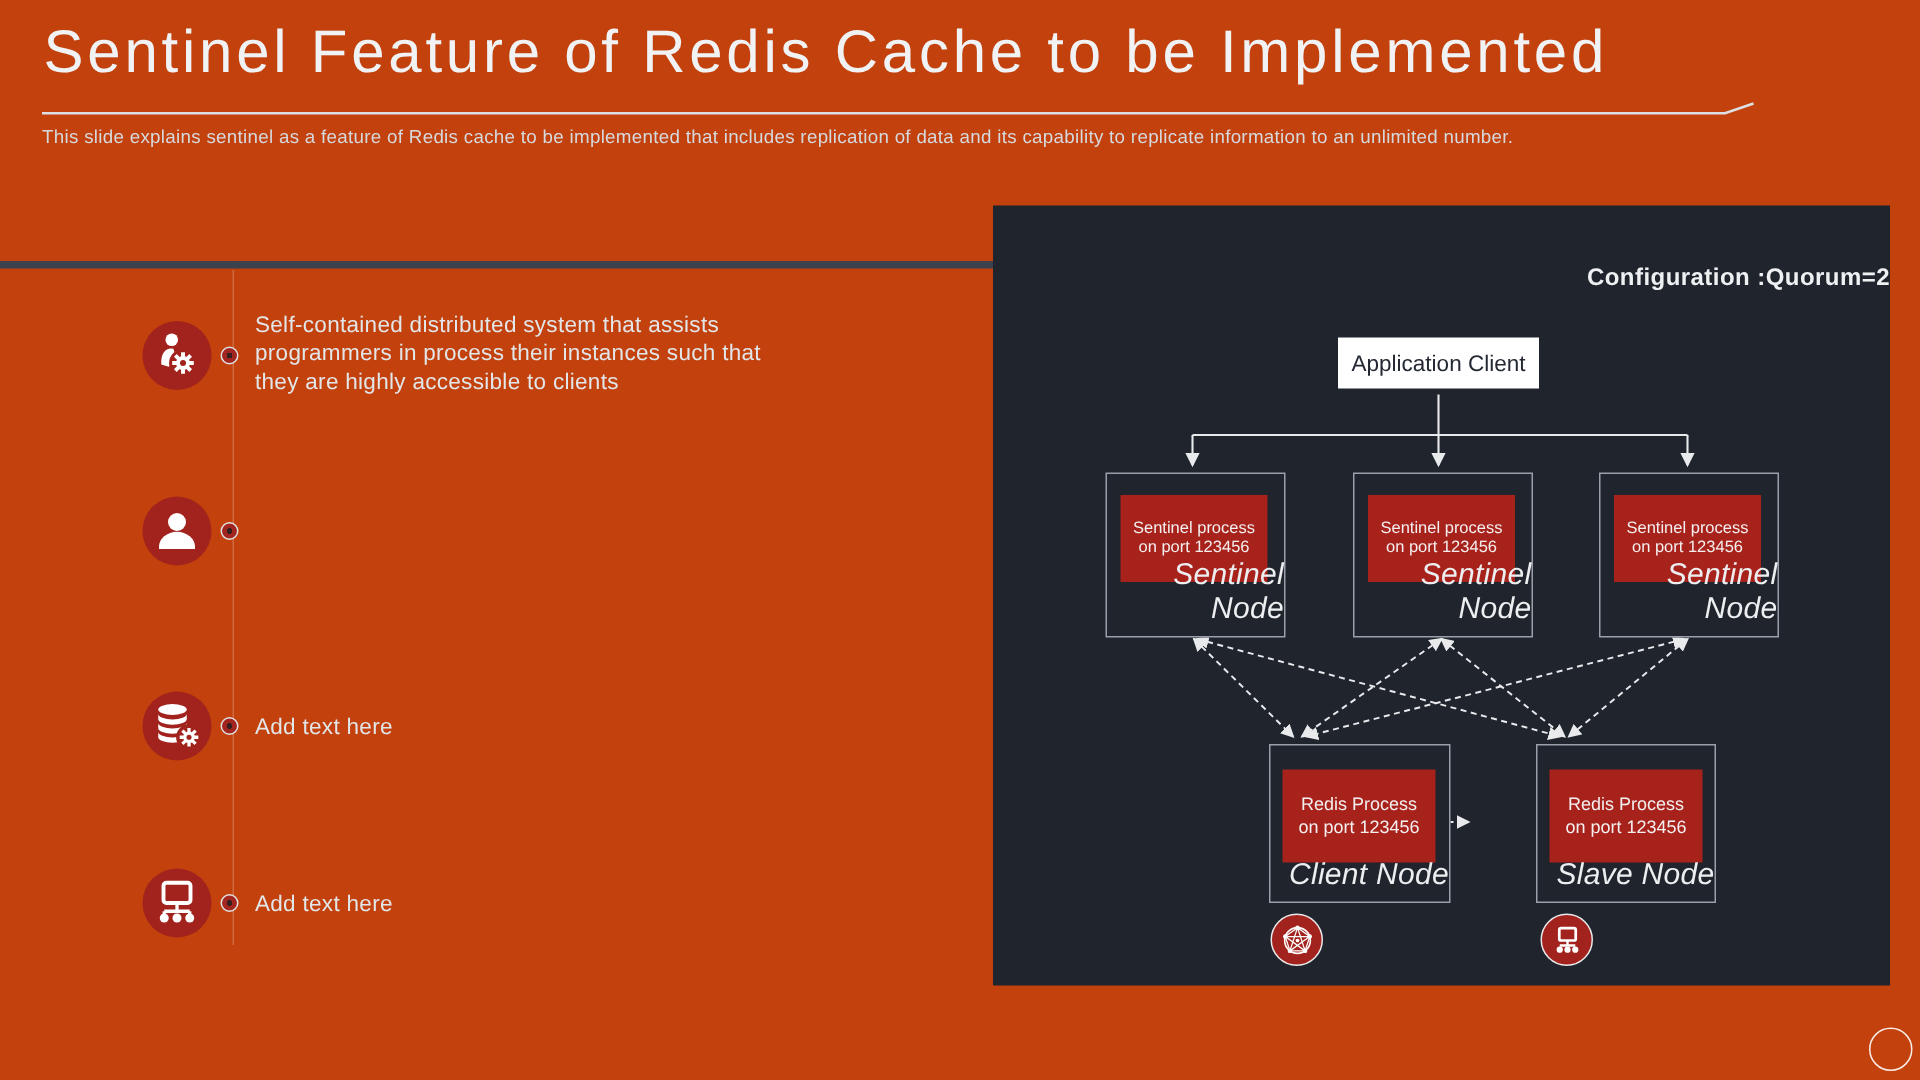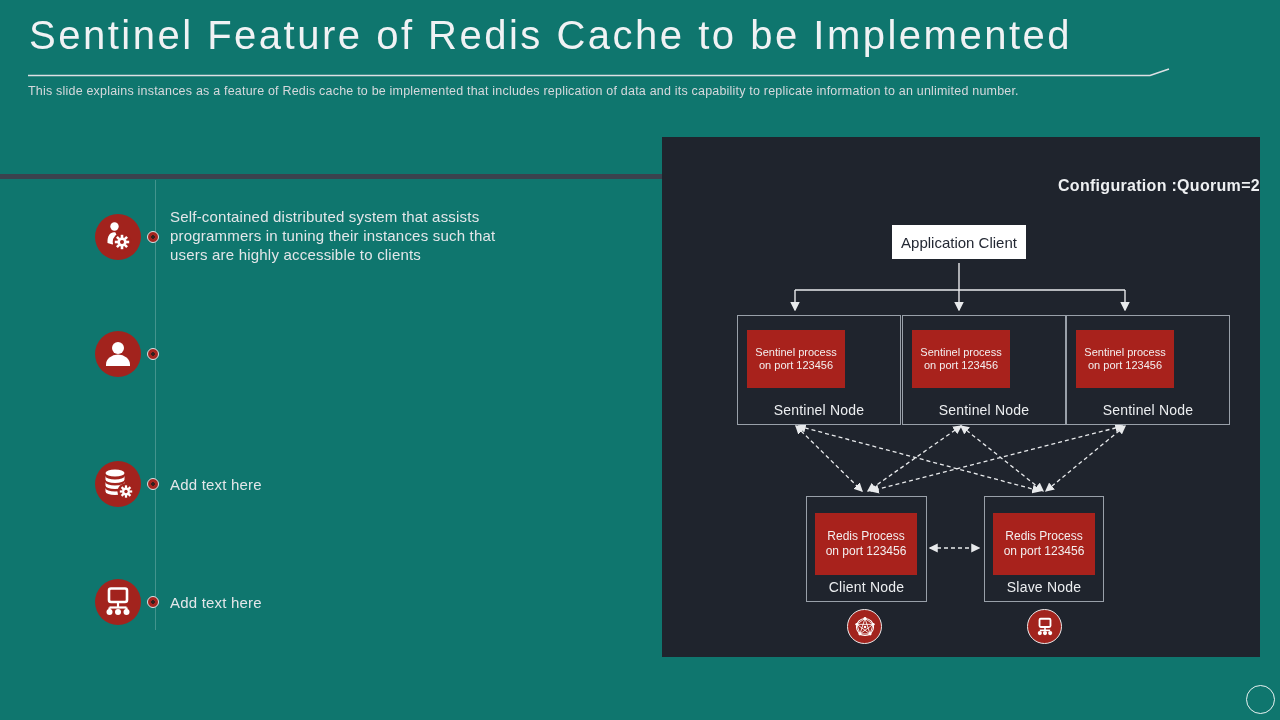--- a/index.html
+++ b/index.html
@@ -1,18 +1,18 @@
 <!DOCTYPE html>
 <html><head>
 <meta charset="utf-8">
 <style>
   html,body{margin:0;padding:0;background:#10141b;}
   .slide{
     position:relative;width:1280px;height:720px;overflow:hidden;
-    background:#0f766e;
+    background:#c2410c;
     font-family:"Liberation Sans", sans-serif;
     color:#e6e8eb;
   }
   
   .title{
     position:absolute;left:29px;top:13px;width:1180px;
     font-size:40px;font-weight:400;letter-spacing:2.5px;color:#f0f2f4;
     white-space:nowrap;
   }
   .title-underline{position:absolute;left:0;top:0;}
@@ -46,27 +46,27 @@
   .app-client{
     position:absolute;left:230px;top:88px;width:134px;height:34px;background:#ffffff;
     display:flex;align-items:center;justify-content:center;
     font-size:15px;color:#232833;
   }
   .node{position:absolute;border:1px solid #99a0a9;background:#1f242d;}
   .node .process{
     position:absolute;background:#a8221c;color:#f3efef;text-align:center;
     display:flex;align-items:center;justify-content:center;
   }
-  .sentinel{top:178px;width:118px;height:108px;padding-left:44px;}
+  .sentinel{top:178px;width:118px;height:108px;}
   .sentinel .process{left:9px;top:14px;width:98px;height:58px;font-size:11px;line-height:13.5px;padding:0 4px;box-sizing:border-box;}
-  .redis-node{top:359px;height:104px;}
+  .redis-node{top:359px;height:104px;margin-left:40px;}
   .redis-node .process{left:8px;top:16px;width:102px;height:62px;font-size:12px;line-height:15px;padding:0 6px;box-sizing:border-box;}
   .node .label{
-    position:absolute;left:0;bottom:6px;width:100%;text-align:center;
-    font-size:14px;color:#eceef0;letter-spacing:.2px;
+    position:absolute;left:0;bottom:6px;width:100%;text-align:right;
+    font-size:20px;color:#eceef0;letter-spacing:.2px;font-style:italic;
   }
   .round-icon{
     position:absolute;width:33px;height:33px;border-radius:50%;
     background:#a2231d;border:1.5px solid #e8e9ea;
     display:flex;align-items:center;justify-content:center;
   }
   
   .corner-circle{
     position:absolute;left:1246px;top:685px;width:27px;height:27px;border-radius:50%;
     border:1.5px solid rgba(255,255,255,.9);
@@ -74,21 +74,21 @@
 </style>
 </head>
 <body>
 
 <div class="slide">
 
   <div class="title">Sentinel Feature of Redis Cache to be Implemented</div>
   <svg class="title-underline" width="1280" height="100">
     <polyline points="28,75.5 1150,75.5 1169,69" fill="none" stroke="#dde0e4" stroke-width="1.6"></polyline>
   </svg>
-  <div class="subtitle">This slide explains instances as a feature of Redis cache to be implemented that includes replication of data and its capability to replicate information to an unlimited number.</div>
+  <div class="subtitle">This slide explains sentinel as a feature of Redis cache to be implemented that includes replication of data and its capability to replicate information to an unlimited number.</div>
 
   <div class="divider-strip"></div>
   <div class="timeline-line"></div>
 
   <div class="bullet-circle" style="top:214px">
     <svg width="46" height="46" viewBox="0 0 46 46">
       <circle cx="19.5" cy="12.5" r="4.2" fill="#fff"></circle>
       <path d="M12.5,29 C12,21 16,17.5 20.5,18.5 L23.5,26 L17.5,30.5 Z" fill="#fff"></path>
       <g transform="translate(27,28)">
         <circle r="9.3" fill="#a2231d"></circle>
@@ -101,21 +101,21 @@
             <line x1="-2.83" y1="-2.83" x2="-5.1" y2="-5.1"></line>
           <line x1="2.83" y1="-2.83" x2="5.1" y2="-5.1"></line>
             <line x1="-2.83" y1="2.83" x2="-5.1" y2="5.1"></line>
         </g>
         <circle r="4.6" fill="#fff"></circle>
           <circle r="2" fill="#a2231d"></circle>
       </g>
     </svg>
   </div>
   <div class="ring-marker" style="top:230.5px"></div>
-  <div class="bullet-text" style="top:207px">Self-contained distributed system that assists programmers in tuning their instances such that users are highly accessible to clients</div>
+  <div class="bullet-text" style="top:207px">Self-contained distributed system that assists programmers in process their instances such that they are highly accessible to clients</div>
 
   <div class="bullet-circle" style="top:331px">
     <svg width="46" height="46" viewBox="0 0 46 46">
       <circle cx="23" cy="17" r="6" fill="#fff"></circle>
       <path d="M11,35 v-1.5 a12,10 0 0 1 24,0 V35 Z" fill="#fff"></path>
     </svg>
   </div>
   <div class="ring-marker" style="top:347.5px"></div>
 
   <div class="bullet-circle" style="top:461px">

